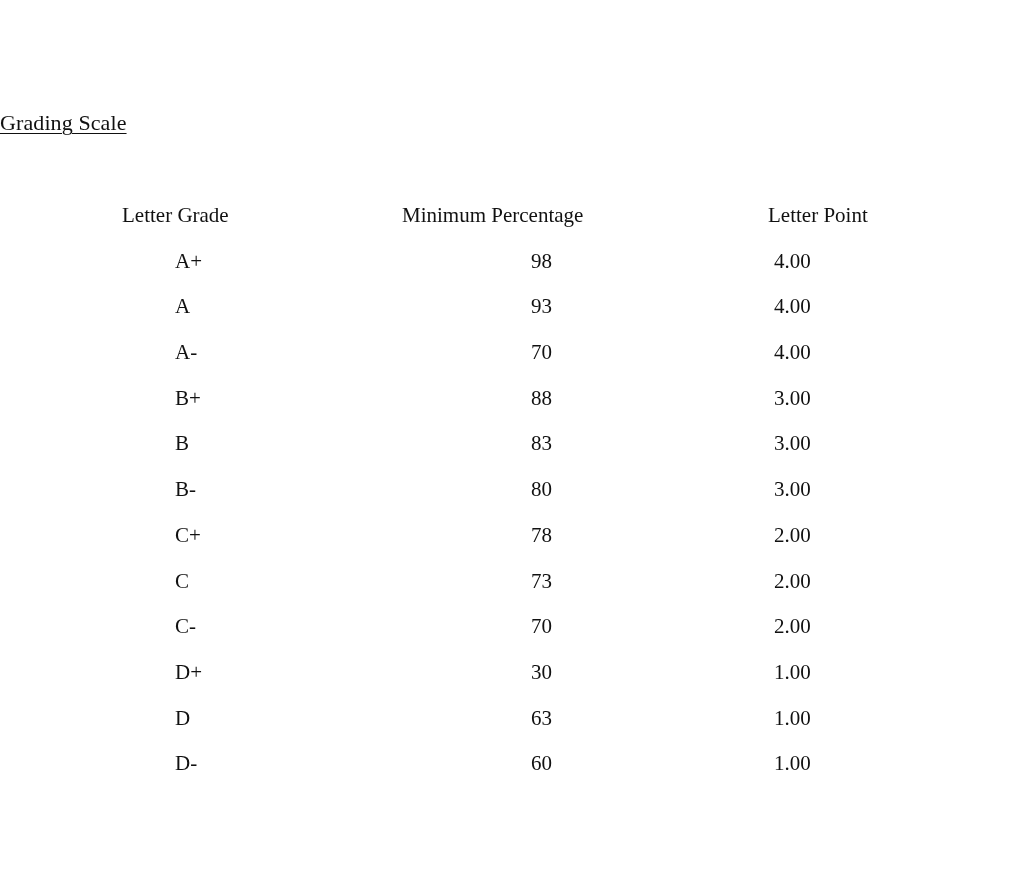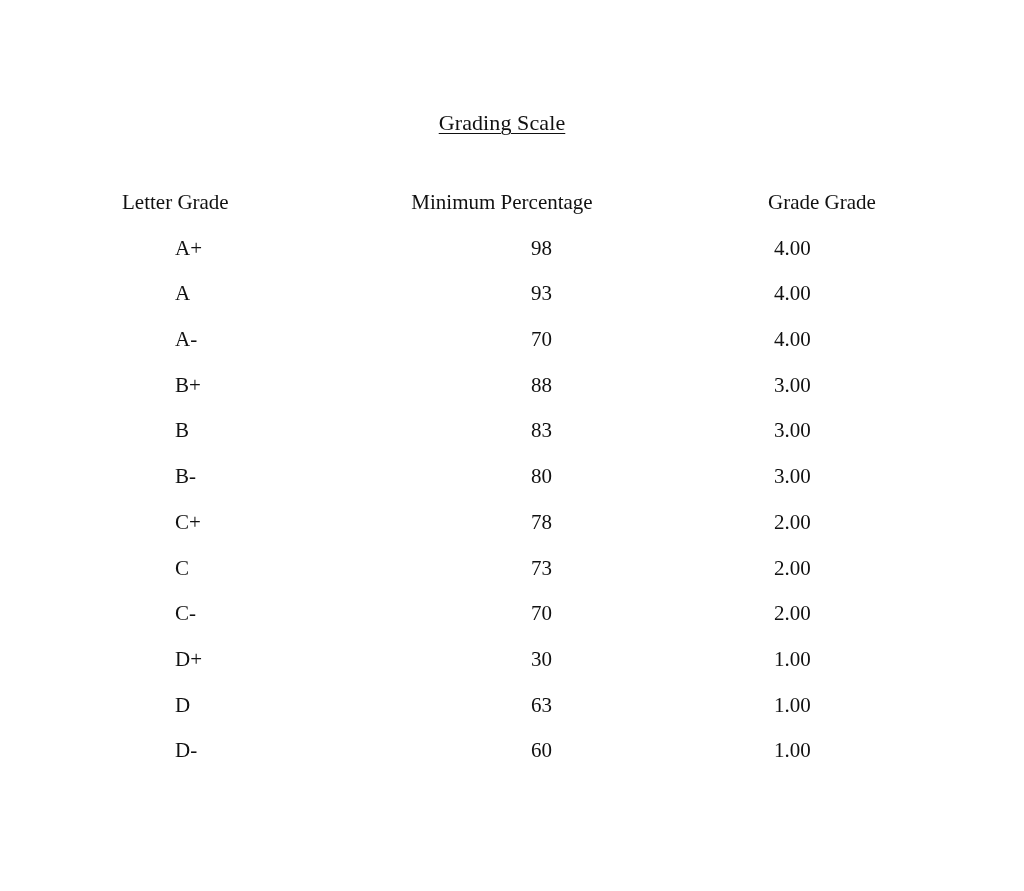--- a/index.html
+++ b/index.html
@@ -13,60 +13,59 @@
       position: relative;
       overflow: hidden;
       font-family: "Liberation Serif", "DejaVu Serif", serif;
       color: #111111;
     }
     .title {
       position: absolute;
       top: 110px;
       left: 0;
       width: 1004px;
-      text-align: center;
       font-size: 22px;
       text-decoration: underline;
       text-underline-offset: 3px;
       text-decoration-thickness: 1px;
       letter-spacing: 0.1px;
     }
     .grid {
       position: absolute;
       top: 190px;
       left: 0;
       width: 1024px;
     }
     .row {
       position: relative;
       height: 45.7px;
       font-size: 21px;
     }
     .cell {
       position: absolute;
-      top: 0;
+      top: 13px;
       white-space: nowrap;
     }
     .header .c1 { left: 122px; }
-    .header .c2 { left: 402px; width: 200px; text-align: center; }
+    .header .c2 { left: 402px; width: 200px; text-align: left; }
     .header .c3 { left: 768px; }
     .data .c1 { left: 175px; }
     .data .c2 { left: 452px; width: 100px; text-align: right; }
     .data .c3 { left: 774px; width: 100px; text-align: left; }
   </style>
 </head>
 <body>
 
 <div class="title">Grading Scale</div>
 
 <div class="grid">
   <div class="row header">
     <span class="cell c1">Letter Grade</span>
     <span class="cell c2">Minimum Percentage</span>
-    <span class="cell c3">Grade Grade</span>
+    <span class="cell c3">Letter Point</span>
   </div>
 
   <div class="row data">
     <span class="cell c1">A+</span>
     <span class="cell c2">98</span>
     <span class="cell c3">4.00</span>
   </div>
   <div class="row data">
     <span class="cell c1">A</span>
     <span class="cell c2">93</span>

